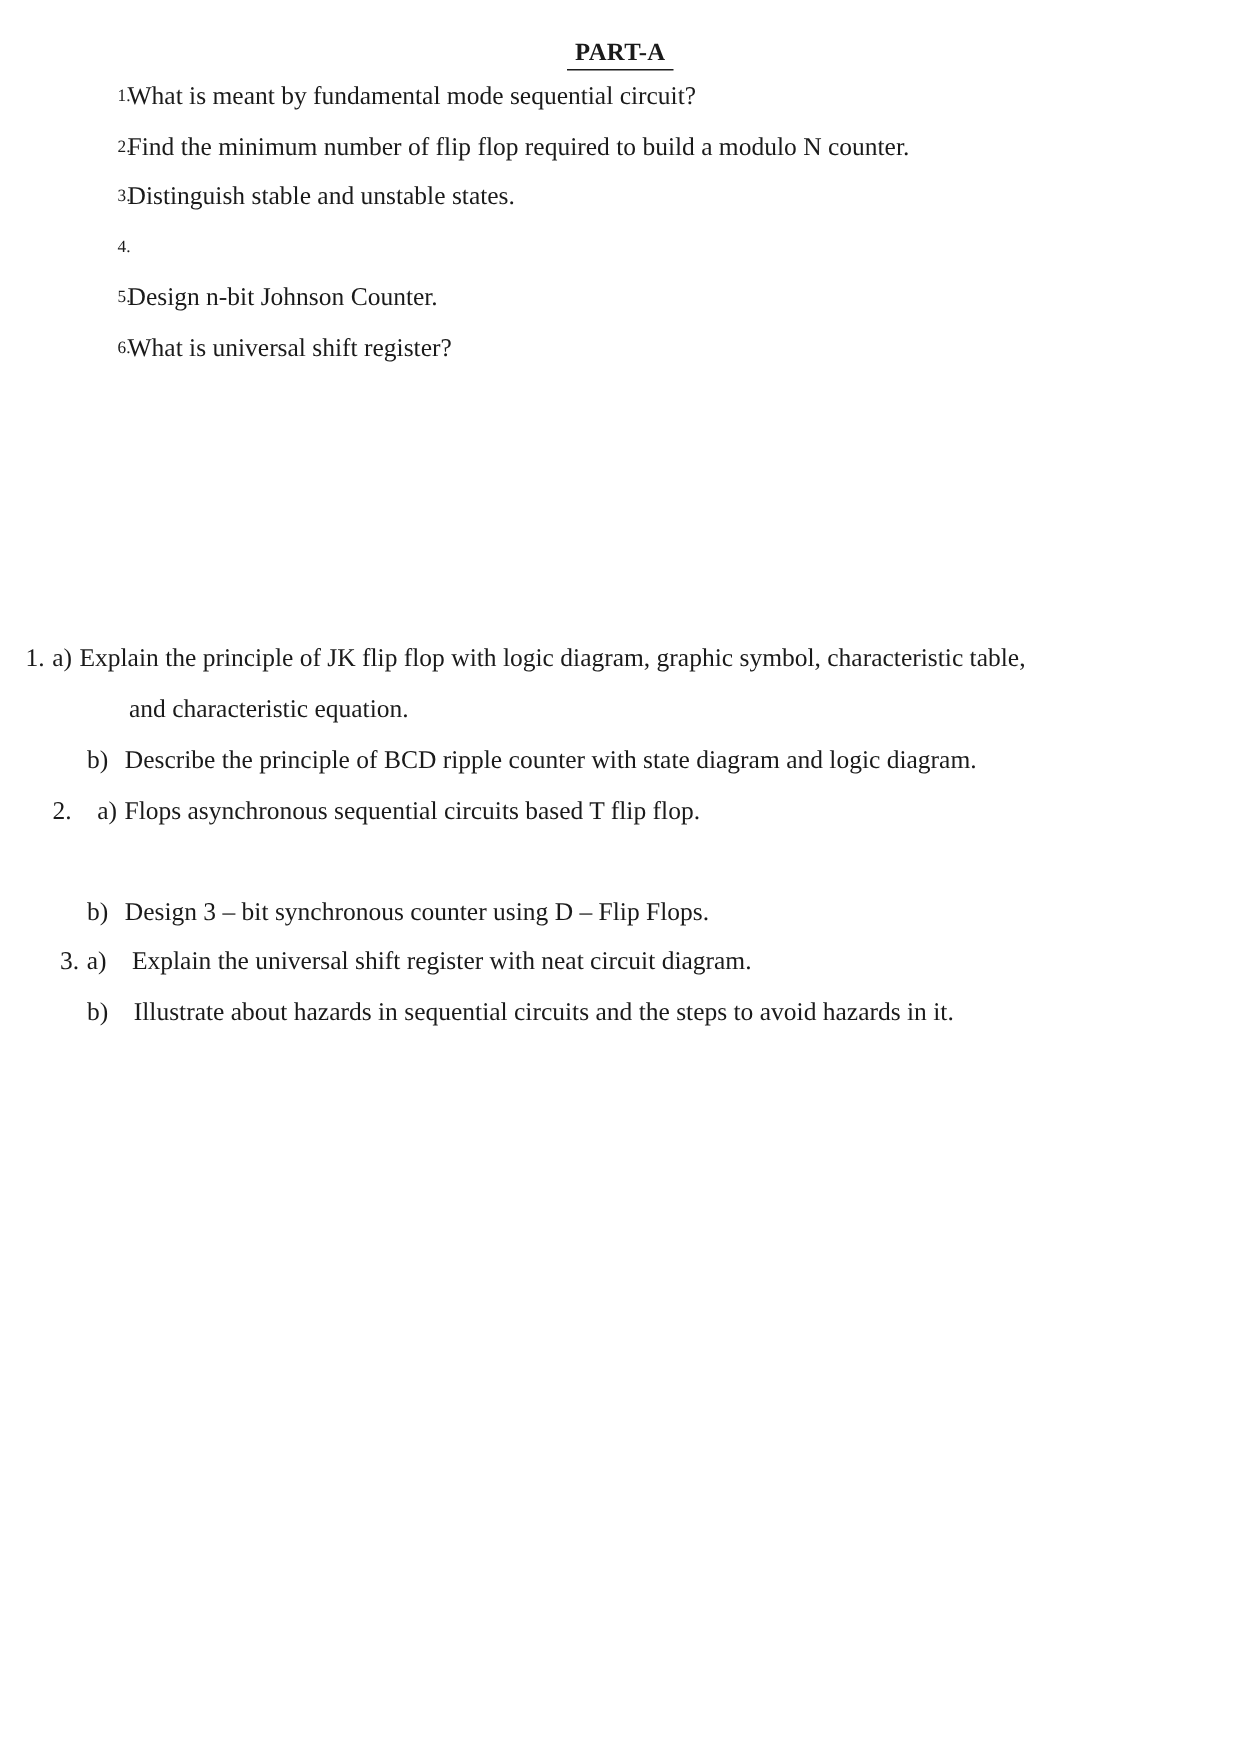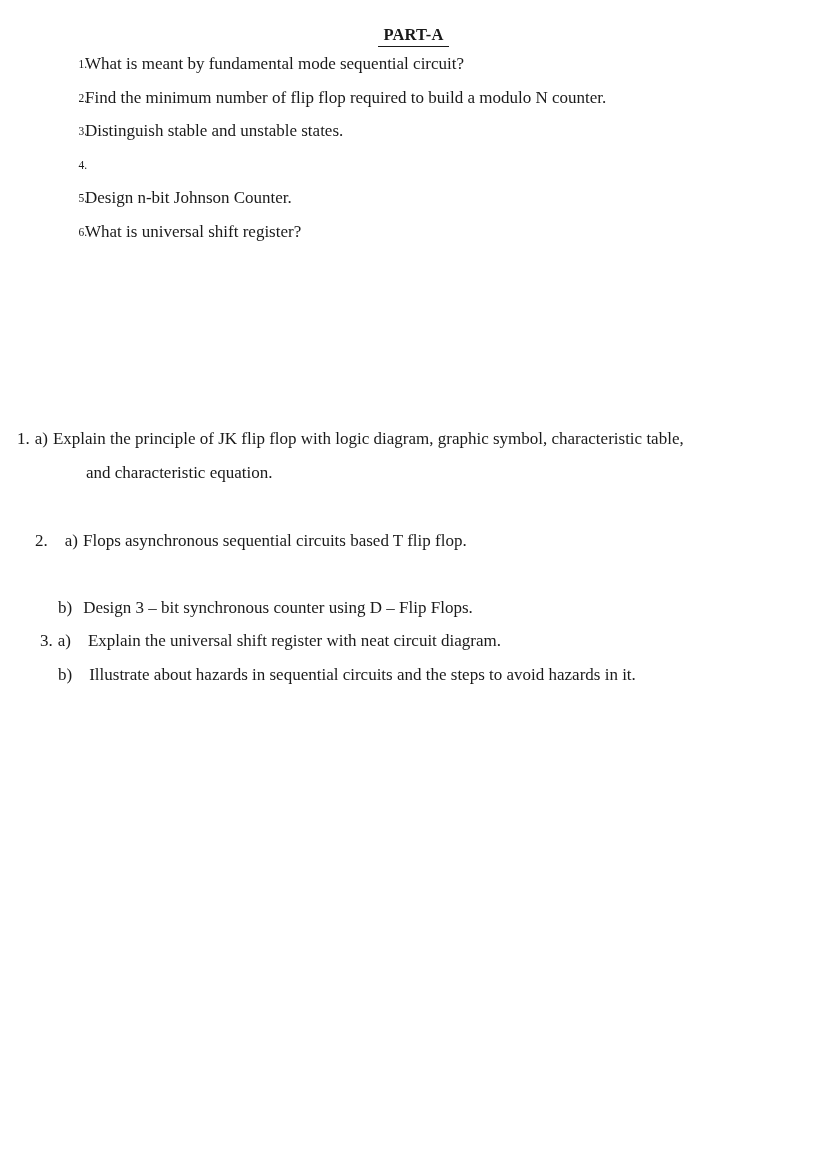--- a/index.html
+++ b/index.html
@@ -124,20 +124,23 @@
 
 
   <div class="partb-line" style="left:17px; top:429px;">
     <span class="partb-num">1.</span><span class="gap-sm"></span><span class="partb-label">a)</span><span class="gap-sm"></span><span class="partb-text">Explain the principle of JK flip flop with logic diagram, graphic symbol, characteristic table,</span>
   </div>
 
   <div class="partb-line" style="left:58px; top:463px;margin-left:28px;">
     <span class="partb-text">and characteristic equation.</span>
   </div>
 
+  <div class="partb-line" style="left:58px; top:497px;">
+    <span class="partb-label">b)</span><span class="gap-md"></span><span class="partb-text">Describe the principle of BCD ripple counter with state diagram and logic diagram.</span>
+  </div>
 
   <div class="partb-line" style="left:35px; top:531px;">
     <span class="partb-num">2.</span><span class="gap-lg"></span><span class="partb-label">a)</span><span class="gap-sm"></span><span class="partb-text">Flops asynchronous sequential circuits based T flip flop.</span>
   </div>
 
   <div class="partb-line" style="left:58px; top:598px;">
     <span class="partb-label">b)</span><span class="gap-md"></span><span class="partb-text">Design 3 – bit synchronous counter using D – Flip Flops.</span>
   </div>
 
   <div class="partb-line" style="left:40px; top:631px;">

